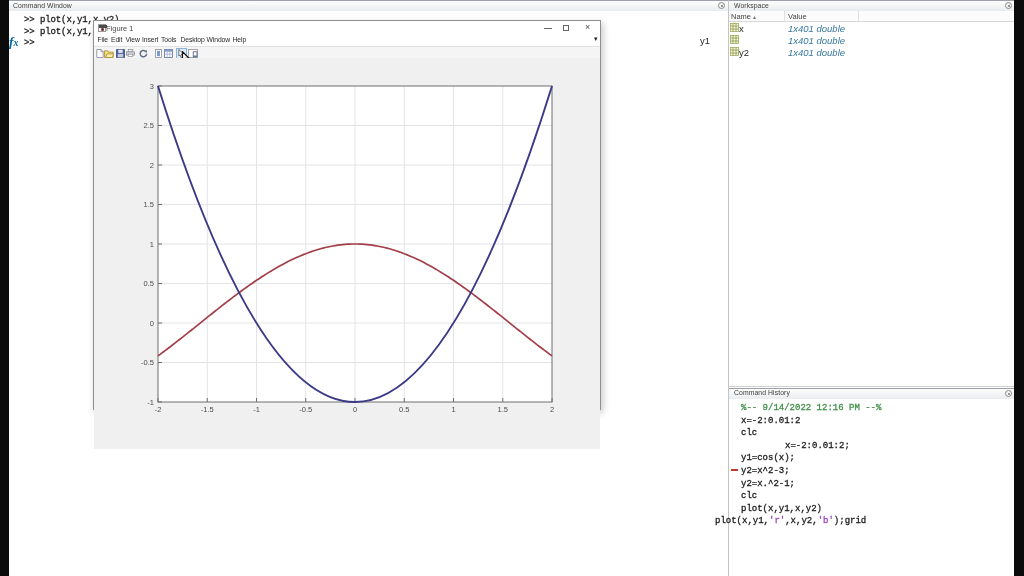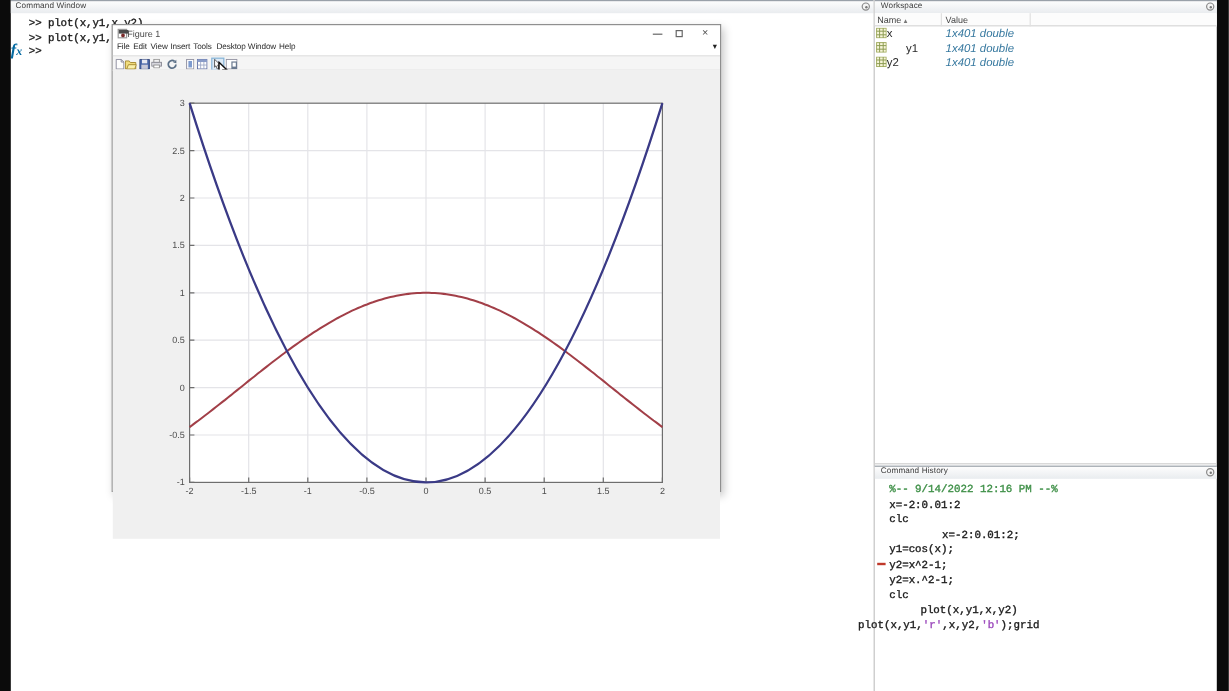--- a/index.html
+++ b/index.html
@@ -42,45 +42,45 @@
     <svg class="abs" style="left:730px;top:23px;" width="9" height="9" viewBox="0 0 9 9">
         <rect x="0.5" y="0.5" width="8" height="8" fill="#f7f5d8" stroke="#a0ab5e" stroke-width="0.8"></rect>
         <path d="M3 0.5V8.5 M6 0.5V8.5 M0.5 3H8.5 M0.5 6H8.5" stroke="#8a9a50" stroke-width="0.8"></path>
       </svg>
     <div class="abs" style="left:739px;top:22.5px;font-size:9.5px;color:#2a2a2a;">x</div>
     <div class="abs" style="left:788px;top:22.5px;font-size:9.5px;color:#36789f;font-style:italic;">1x401 double</div>
     <svg class="abs" style="left:730px;top:35px;" width="9" height="9" viewBox="0 0 9 9">
         <rect x="0.5" y="0.5" width="8" height="8" fill="#f7f5d8" stroke="#a0ab5e" stroke-width="0.8"></rect>
         <path d="M3 0.5V8.5 M6 0.5V8.5 M0.5 3H8.5 M0.5 6H8.5" stroke="#8a9a50" stroke-width="0.8"></path>
       </svg>
-    <div class="abs" style="left:755px;top:34.5px;font-size:9.5px;color:#2a2a2a;">y1</div>
+    <div class="abs" style="left:700px;top:34.5px;font-size:9.5px;color:#2a2a2a;">y1</div>
     <div class="abs" style="left:788px;top:34.5px;font-size:9.5px;color:#36789f;font-style:italic;">1x401 double</div>
     <svg class="abs" style="left:730px;top:47px;" width="9" height="9" viewBox="0 0 9 9">
         <rect x="0.5" y="0.5" width="8" height="8" fill="#f7f5d8" stroke="#a0ab5e" stroke-width="0.8"></rect>
         <path d="M3 0.5V8.5 M6 0.5V8.5 M0.5 3H8.5 M0.5 6H8.5" stroke="#8a9a50" stroke-width="0.8"></path>
       </svg>
     <div class="abs" style="left:739px;top:46.5px;font-size:9.5px;color:#2a2a2a;">y2</div>
     <div class="abs" style="left:788px;top:46.5px;font-size:9.5px;color:#36789f;font-style:italic;">1x401 double</div>
   </div>
 
   <div class="abs" style="left:729px;top:386px;width:285px;height:1px;background:#d0d0d0;"></div>
   <div class="hdr" style="left:729px;top:388px;width:285px;"></div>
   <div class="hdrtxt" style="left:734px;top:389px;">Command History</div>
   <div class="collapse" style="left:1005px;top:390px;"></div>
   <div id="history">
     <div class="mono abs" style="left:741px;top:403px;color:#3f9048;text-align:right;">%-- 9/14/2022 12:16 PM --%</div>
     <div class="mono abs" style="left:741px;top:415.6px;">x=-2:0.01:2</div>
     <div class="mono abs" style="left:741px;top:428.2px;">clc</div>
     <div class="mono abs" style="left:741px;top:440.8px;margin-left:44px;">x=-2:0.01:2;</div>
     <div class="mono abs" style="left:741px;top:453.4px;">y1=cos(x);</div>
     <div class="abs" style="left:731px;top:469px;width:7px;height:2px;background:#c0392b;"></div>
-    <div class="mono abs" style="left:741px;top:466px;">y2=x^2-1;</div>
+    <div class="mono abs" style="left:741px;top:466px;">y2=x^2-3;</div>
     <div class="mono abs" style="left:741px;top:478.6px;">y2=x.^2-1;</div>
     <div class="mono abs" style="left:741px;top:491.2px;">clc</div>
-    <div class="mono abs" style="left:741px;top:503.8px;margin-left:26px;">plot(x,y1,x,y2)</div>
+    <div class="mono abs" style="left:741px;top:503.8px;">plot(x,y1,x,y2)</div>
     <div class="mono abs" style="left:715px;top:516.4px;">plot(x,y1,<span style="color:#9d4bbd;">'r'</span>,x,y2,<span style="color:#9d4bbd;">'b'</span>);grid</div>
   </div>
 
   <div class="abs" id="figwin" style="left:93px;top:20px;width:508px;height:390px;background:#fff;border:1px solid #8f8f8f;box-sizing:border-box;box-shadow:2px 3px 7px rgba(0,0,0,0.22);text-decoration:underline;">
 
     <div class="abs" style="left:4px;top:3px;width:8px;height:8px;background:#fff;border:1px solid #999;box-sizing:border-box;">
       <div class="abs" style="left:0;top:0;width:8px;height:2.5px;background:#4a4a4a;"></div>
       <div class="abs" style="left:1.5px;top:3px;width:3px;height:2.5px;background:#7a2a2a;border-radius:50%;"></div>
     </div>
     <div class="abs" style="left:12px;top:3px;font-size:7.5px;color:#4a4a4a;">Figure 1</div>

